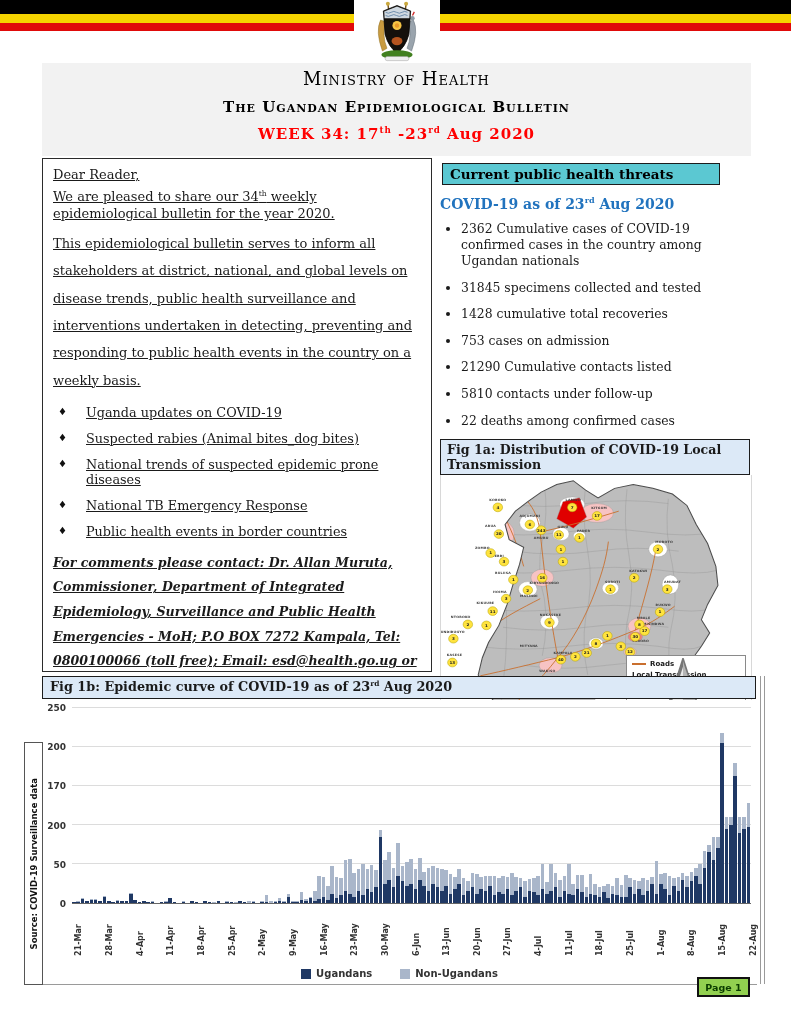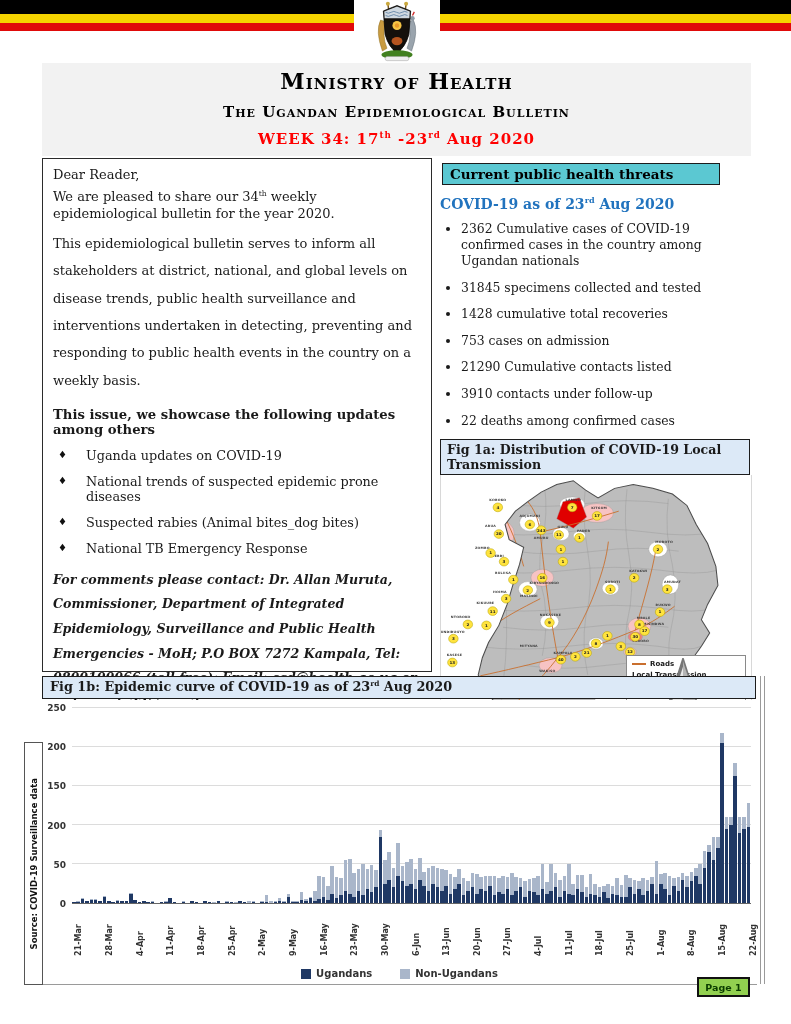--- a/index.html
+++ b/index.html
@@ -10,26 +10,26 @@
   
   .flag{top:0;left:0;width:791px;height:31px;}
   .stripe{width:100%;}
   .stripe.black{height:14px;background:#000;}
   .stripe.yellow{height:9px;background:#F5D400;}
   .stripe.red{height:8px;background:#E00A0A;}
   .emblem-box{top:0;left:354px;width:86px;height:64px;background:#fff;display:flex;align-items:flex-start;justify-content:center;}
 
   
   .doc-header{left:42px;top:63px;width:709px;height:93px;background:#F2F2F2;text-align:center;box-sizing:border-box;padding-top:5px;}
-  .doc-title{font-size:22px;font-weight:bold;font-variant:small-caps;letter-spacing:1px;color:#000;}
+  .doc-title{font-size:18px;font-weight:normal;font-variant:small-caps;letter-spacing:1px;color:#000;}
   .doc-subtitle{font-size:15px;font-weight:bold;font-variant:small-caps;letter-spacing:1px;margin-top:9px;color:#000;}
   .doc-week{font-size:15px;font-weight:bold;letter-spacing:1px;margin-top:9px;color:#FF0000;}
 
   
-  .left-col{left:42px;top:158px;width:390px;height:514px;border:1.5px solid #2b2b2b;box-sizing:border-box;padding:6px 10px 0 10px;font-size:13px;background:#fff;}
+  .left-col{left:42px;top:158px;width:390px;height:514px;border:1.5px solid #2b2b2b;box-sizing:border-box;padding:6px 10px 0 10px;font-size:13px;background:#fff;text-decoration:underline;}
   .salutation{margin:2px 0 0 0;}
   .p2{margin:7px 0 0 0;line-height:1.3;}
   .p3{margin:7px 0 0 0;line-height:2.1;}
   .issue-head{margin:13px 0 4px 0;font-weight:bold;font-size:13.2px;}
   ul.diamond{list-style:none;margin:0;padding:0;}
   ul.diamond li{position:relative;padding-left:33px;margin:11px 0;font-size:12.8px;}
   ul.diamond li::before{content:"\2666";position:absolute;left:5px;top:1px;font-size:10px;color:#111;}
   .contact{margin:12px 0 0 0;font-weight:bold;font-style:italic;line-height:1.95;font-size:12.6px;}
 
   
@@ -109,40 +109,40 @@
 <div class="abs doc-header">
   <div class="doc-title">Ministry of Health</div>
   <div class="doc-subtitle">The Ugandan Epidemiological Bulletin</div>
   <div class="doc-week"><span>WEEK 34: 17</span><sup>th</sup><span> -23</span><sup>rd</sup><span> Aug 2020</span></div>
 </div>
 
 <div class="abs left-col">
   <p class="salutation">Dear Reader,</p>
   <p class="p2"><span>We are pleased to share our 34</span><sup>th</sup><span> weekly epidemiological bulletin for the year 2020.</span></p>
   <p class="p3">This epidemiological bulletin serves to inform all stakeholders at district, national, and global levels on disease trends, public health surveillance and interventions undertaken in detecting, preventing and responding to public health events in the country on a weekly basis.</p>
-  <p class="issue-head">This issue, we showcase the following updates among others</p>
   <ul class="diamond">
     <li>Uganda updates on COVID-19</li>
+    <li>Suspected rabies (Animal bites_dog bites)</li>
     <li>National trends of suspected epidemic prone diseases</li>
-    <li>Suspected rabies (Animal bites_dog bites)</li>
     <li>National TB Emergency Response</li>
+    <li>Public health events in border countries</li>
   </ul>
   <p class="contact">For comments please contact: Dr. Allan Muruta, Commissioner, Department of Integrated Epidemiology, Surveillance and Public Health Emergencies - MoH; P.O BOX 7272 Kampala, Tel: 0800100066 (toll free); Email: esd@health.go.ug or esduganda22@gmail.com</p>
 </div>
 
 <div class="abs right-col">
   <div class="threats-hd">Current public health threats</div>
   <div class="covid-hd"><span>COVID-19 as of 23</span><sup>rd</sup><span> Aug  2020</span></div>
   <ul class="stats">
     <li>2362 Cumulative cases of COVID-19 confirmed cases in the country among Ugandan nationals</li>
     <li>31845 specimens collected and tested</li>
     <li>1428 cumulative total recoveries</li>
     <li>753 cases on admission</li>
     <li>21290 Cumulative contacts listed</li>
-    <li>3910 contacts under follow-up</li>
+    <li>5810 contacts under follow-up</li>
     <li>22 deaths among confirmed cases</li>
   </ul>
   <div class="fig1a-hd">Fig 1a: Distribution of COVID-19 Local Transmission</div>
 
   <div class="map-box">
     <svg viewBox="0 0 300 290" preserveAspectRatio="none">
       <defs>
         <clipPath id="ugclip">
             <path d="M97 18 L112 10 L128 6 L140 16 L152 24 L168 14 L186 10 L205 14 L224 20 L238 32 L247 52 L258 72 L266 96 L268 116 L258 136 L252 152 L260 166 L252 180 L244 192 L248 206 L238 214 L232 232 L224 250 L200 256 L176 260 L150 264 L124 262 L100 268 L80 278 L62 282 L48 272 L46 258 L56 244 L44 228 L36 210 L40 192 L46 176 L56 158 L64 136 L70 114 L76 94 L80 76 L66 68 L62 52 L72 38 L84 28 Z"></path>
           </clipPath>
@@ -379,21 +379,21 @@
   </div>
 </div>
 
 <div class="abs fig1b-hd"><span>Fig 1b: Epidemic curve of COVID-19  as of  23</span><sup>rd</sup><span> Aug 2020</span></div>
 
 <div class="abs chart-wrap">
   <div class="ylabels" id="ylabels">
       <div class="ylab" style="bottom: calc(0% - 5px);">0</div>
       <div class="ylab" style="bottom: calc(20% - 5px);">50</div>
       <div class="ylab" style="bottom: calc(40% - 5px);">200</div>
-      <div class="ylab" style="bottom: calc(60% - 5px);">150</div>
+      <div class="ylab" style="bottom: calc(60% - 5px);">170</div>
       <div class="ylab" style="bottom: calc(80% - 5px);">200</div>
       <div class="ylab" style="bottom: calc(100% - 5px);">250</div>
     </div>
   <div class="plot" id="plot">
       <div class="gridline" style="bottom: 20%;"></div>
       <div class="gridline" style="bottom: 40%;"></div>
       <div class="gridline" style="bottom: 60%;"></div>
       <div class="gridline" style="bottom: 80%;"></div>
       <div class="gridline" style="bottom: 100%;"></div>
       <div class="bar" style="left: 0%; width: 0.529032%; bottom: 0px; height: 0.4%; background: rgb(31, 56, 100);"></div>

